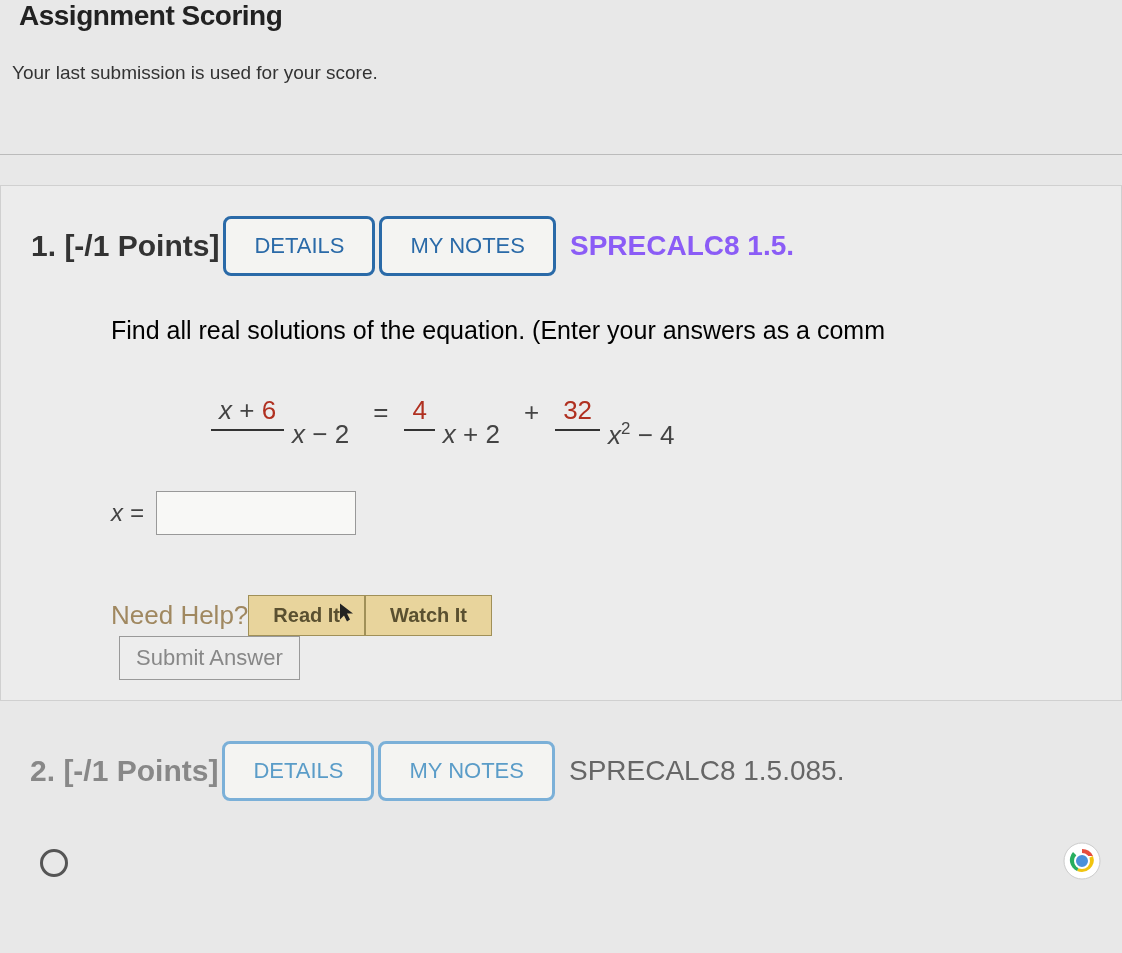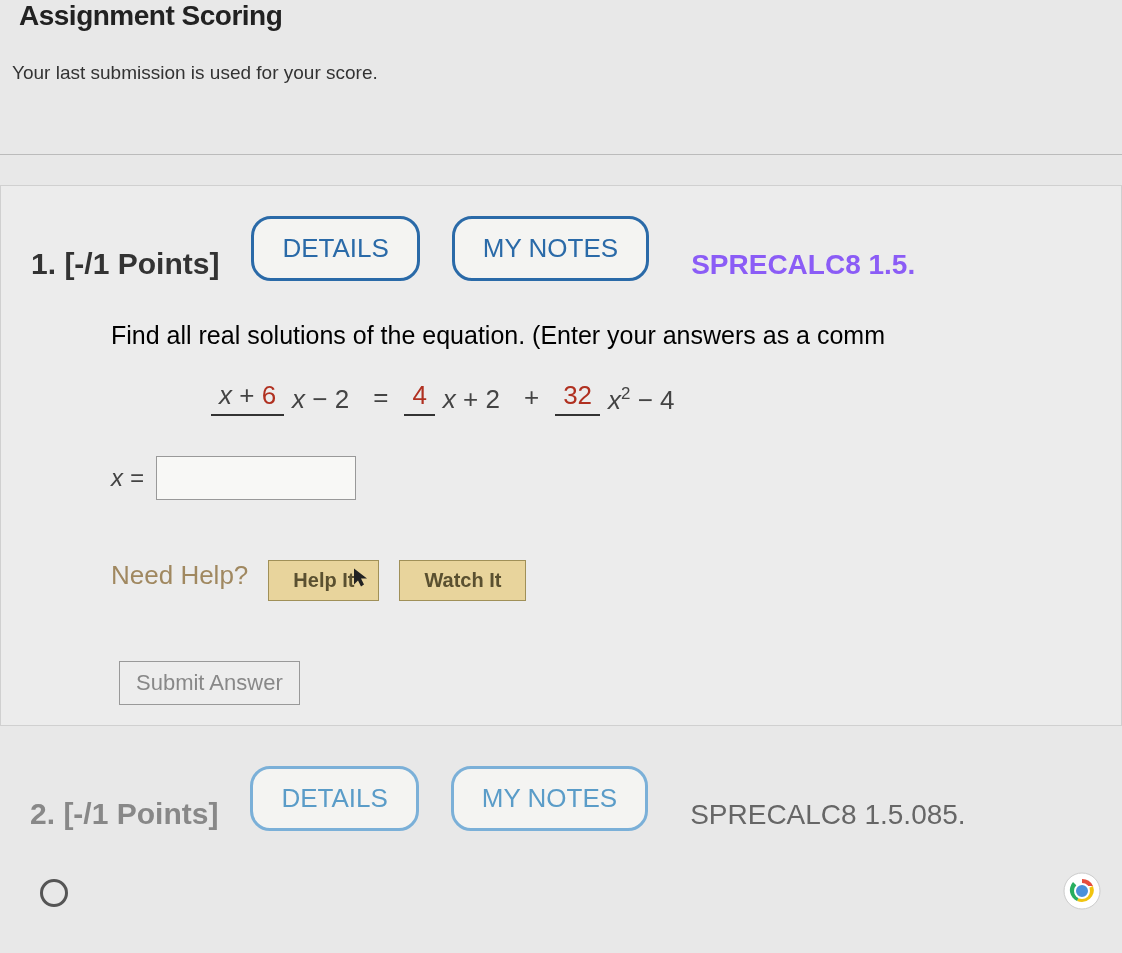--- a/index.html
+++ b/index.html
@@ -33,39 +33,39 @@
       margin: 20px 0 30px 0;
     }
     .question-block {
       background: #ececec;
       border: 1px solid #d0d0d0;
       padding: 30px 20px 20px 30px;
       margin-bottom: 30px;
     }
     .question-header {
       display: flex;
-      align-items: flex-end;
-      gap: 32px;
+      align-items: center;
+      gap: 4px;
       margin-bottom: 40px;
       flex-wrap: nowrap;
     }
     .q-number {
       font-size: 30px;
       font-weight: bold;
       color: #333;
       white-space: nowrap;
     }
     .btn-outline {
       border: 3px solid #2a6aa8;
       background: #f4f4f2;
       color: #2a6aa8;
-      font-size: 26px;
+      font-size: 22px;
       font-weight: 500;
       padding: 14px 28px;
-      border-radius: 20px;
+      border-radius: 8px;
       cursor: pointer;
       white-space: nowrap;
     }
     .btn-outline.light {
       border: 3px solid #7bb0d8;
       color: #5a9cc8;
     }
     .source-ref {
       font-size: 28px;
       font-weight: bold;
@@ -92,21 +92,21 @@
       margin-bottom: 40px;
     }
     .frac {
       display: inline-flex;
       flex-direction: row;
       align-items: center;
       vertical-align: middle;
       line-height: 1.2;
     }
     .frac .num { border-bottom: 2px solid #333; padding: 0 8px 2px 8px; }
-    .frac .den { padding: 4px 8px 0 8px; }
+    .frac .den { padding: 4px 8px 0 8px; margin-top: 40px; }
     .red { color: #b03020; }
     .eq-op { font-size: 26px; padding: 0 4px; }
     .answer-row {
       display: flex;
       align-items: center;
       gap: 12px;
       margin-bottom: 60px;
       padding-left: 0;
     }
     .answer-label {
@@ -117,22 +117,21 @@
     .answer-input {
       width: 200px;
       height: 44px;
       border: 1px solid #999;
       background: #f8f8f6;
       font-size: 20px;
       padding: 4px 8px;
     }
     .help-row {
       display: flex;
-      gap: 20px;
-      margin-bottom: 60px;
+      align-items: center;
     }
     .help-label {
       font-size: 26px;
       color: #a08860;
       font-weight: 500;
     }
     .help-btn {
       background: #e8d49c;
       border: 1px solid #a09058;
       color: #5a5030;
@@ -222,21 +221,21 @@
     </div>
 
     <div class="answer-row">
       <span class="answer-label">x =</span>
       <input type="text" class="answer-input" style="">
     </div>
 
     <div class="help-row">
       <span class="help-label">Need Help?</span>
       <button class="help-btn">
-        <span>Help It</span>
+        <span>Read It</span>
         <span class="cursor-icon">
           <svg width="18" height="22" viewBox="0 0 18 22">
               <path d="M2 2 L2 18 L6 14 L9 20 L12 18 L9 12 L15 12 Z" fill="#222"></path>
             </svg>
         </span>
       </button>
       <button class="help-btn">Watch It</button>
     </div>
 
     <button class="submit-btn">Submit Answer</button>

